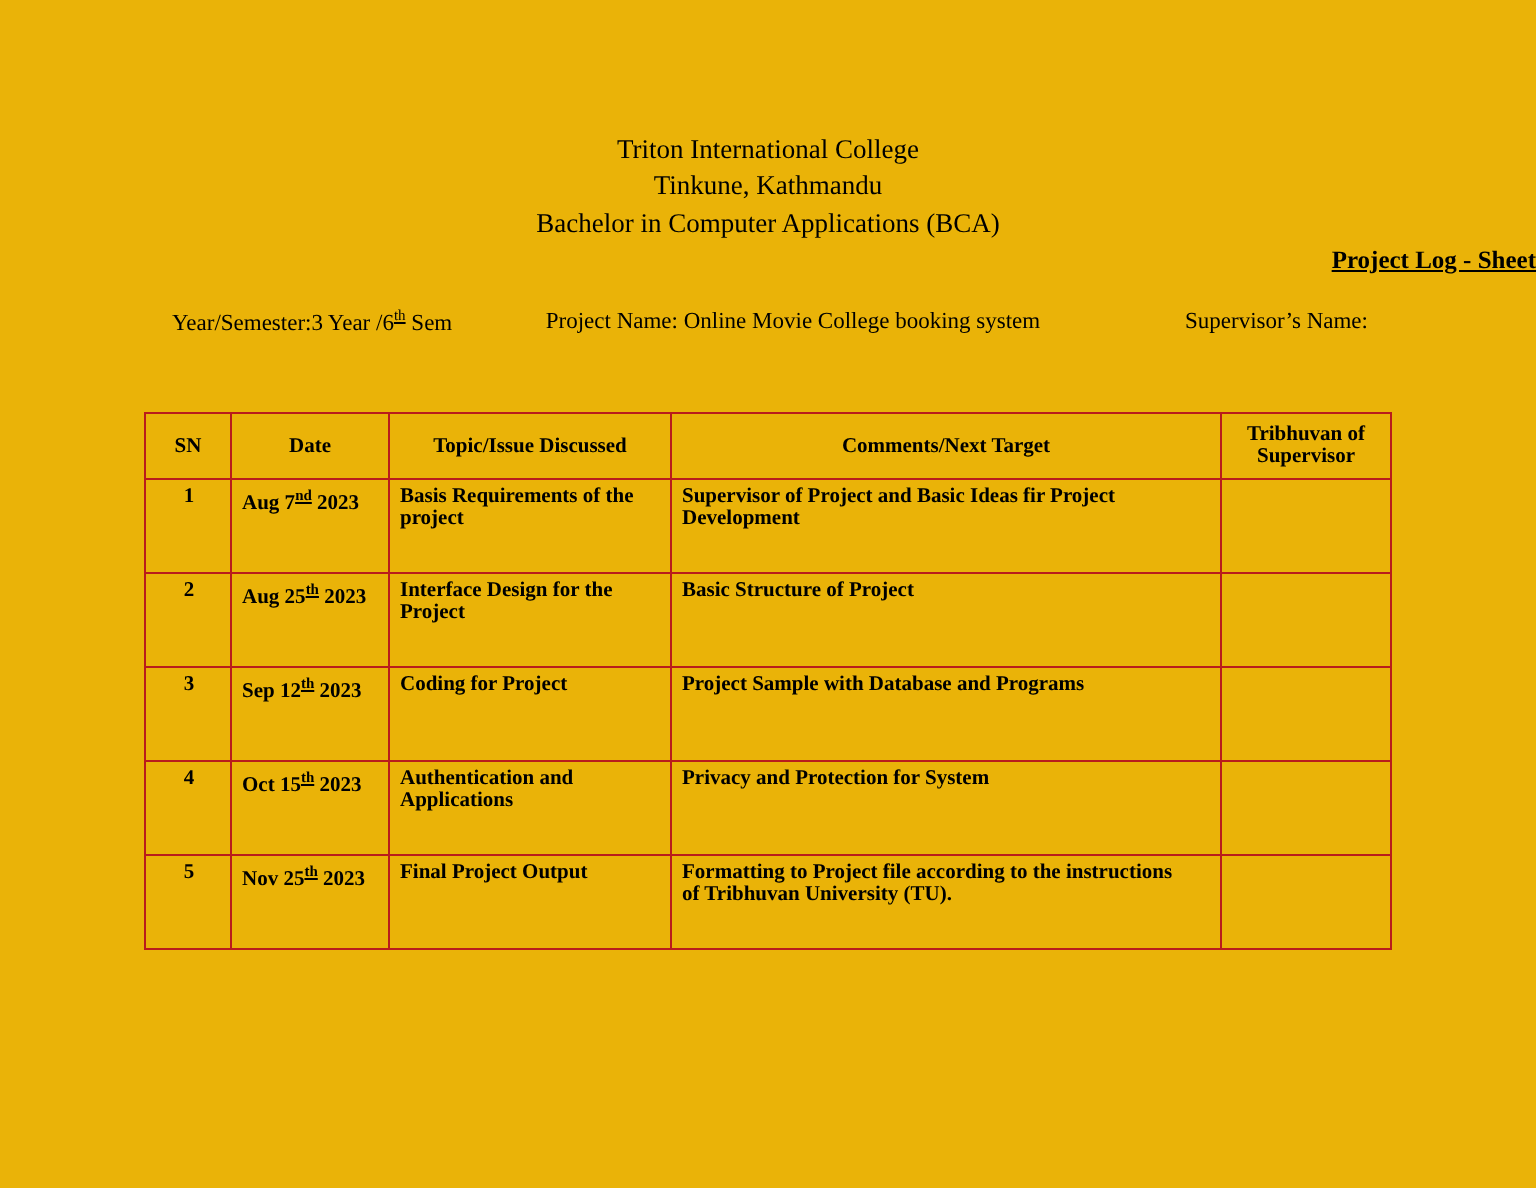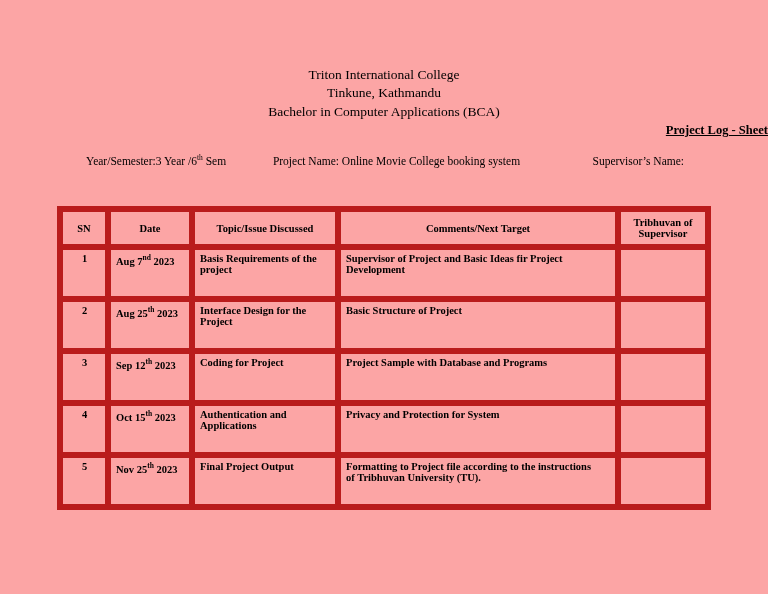--- a/index.html
+++ b/index.html
@@ -13,21 +13,21 @@
     font-family: "Liberation Serif", serif;
     color: #000000;
     position: relative;
     overflow: hidden;
   }
   .page {
     position: absolute;
     left: 0; top: 0;
     width: 768px;
     height: 594px;
-    background: #fca5a5;
+    background: #eab308;
   }
   .header-block {
     text-align: center;
     margin-top: 66px;
     line-height: 1.36;
   }
   .header-line {
     font-size: 13.5px;
   }
   .header-line.title-underline {
@@ -54,21 +54,21 @@
   .meta-right { width: 150px; text-align: right; }
   .meta-right.indent { padding-left: 9px; }
 
   table.log {
     border-collapse: collapse;
     margin: 21px auto 0 auto;
     width: 612px;
     table-layout: fixed;
   }
   table.log th, table.log td {
-    border: 6px solid #b91c1c;
+    border: 1px solid #b91c1c;
     vertical-align: top;
     padding: 3px 4px 3px 5px;
     font-size: 10.5px;
   }
   table.log thead th {
     text-align: center;
     font-weight: bold;
     font-size: 10.5px;
     padding: 5px 3px 5px 3px;
     vertical-align: middle;
@@ -77,21 +77,21 @@
   th.col-date, td.col-date { width: 72px; }
   th.col-topic, td.col-topic { width: 134px; }
   th.col-comments, td.col-comments { width: 268px; }
   th.col-sign, td.col-sign { width: 78px; }
   table.log tbody td {
     font-weight: bold;
     height: 40px;
   }
   td.col-sn { font-weight: bold; }
   td.col-comments { padding-left: 7px; }
-  .sup { font-size: 7.5px; vertical-align: super; }
+  .sup { font-size: 7.5px; vertical-align: super; text-decoration: underline; }
   .cell-line { display: block; }
 </style>
 </head>
 <body>
 
 <div class="page">
 
   <div class="header-block">
     <div class="header-line">Triton International College</div>
     <div class="header-line">Tinkune, Kathmandu</div>

